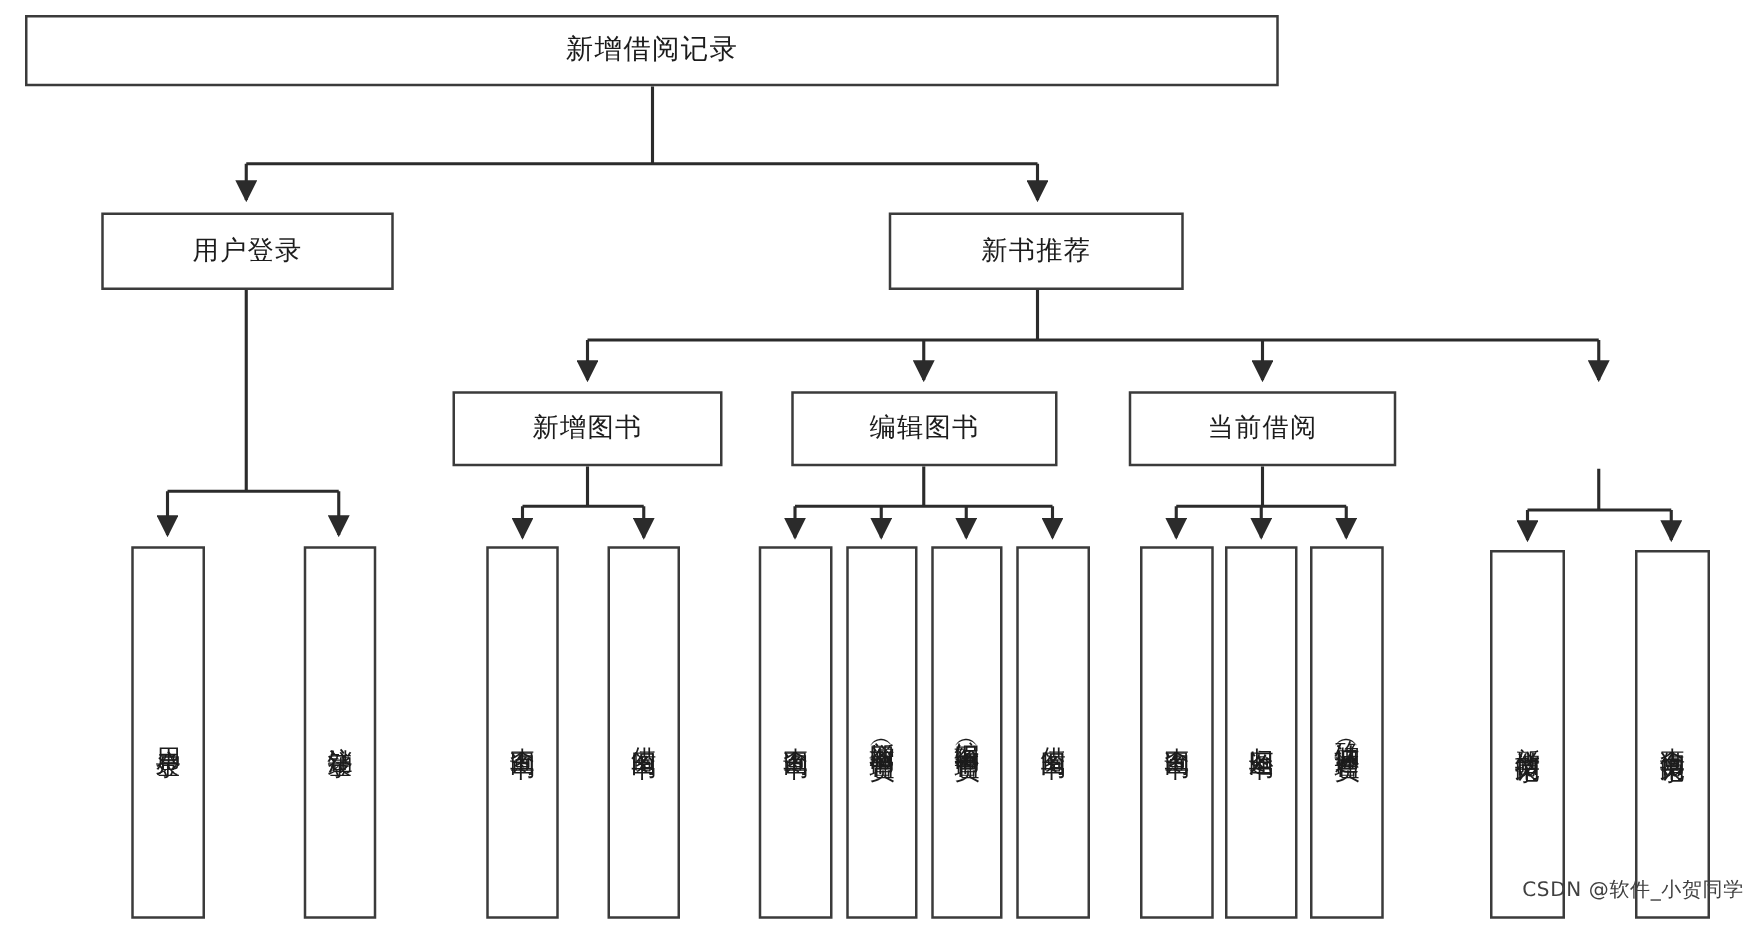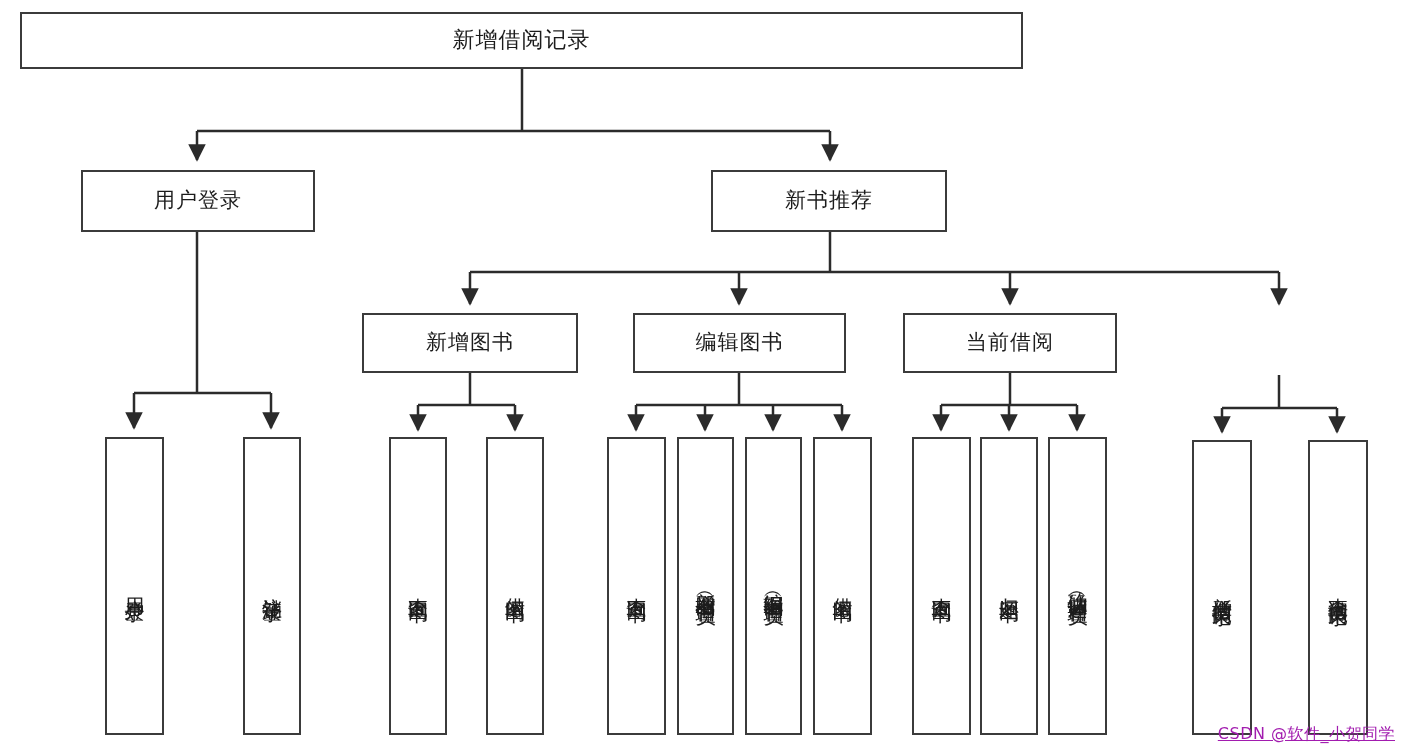--- a/index.html
+++ b/index.html
@@ -61,26 +61,25 @@
   .leaf-label {
     writing-mode: vertical-rl;
     text-orientation: upright;
     display: block;
     text-align: center;
   }
   
   #watermark {
     position: absolute;
     right: 10px;
-    bottom: 2px;
+    bottom: 24px;
     font-size: 16px;
-    color: #a21caf;
+    color: #404040;
     letter-spacing: 0.5px;
     white-space: nowrap;
-    text-decoration: underline;
   }
 </style>
 </head>
 <body>
 
 <div id="canvas">
 
   <svg id="wires" viewBox="0 0 1405 747" width="1405" height="747">
     <defs>
       <marker id="arrow" viewBox="0 0 10 10" refX="9" refY="5" markerWidth="7" markerHeight="7" orient="auto-start-reverse">

